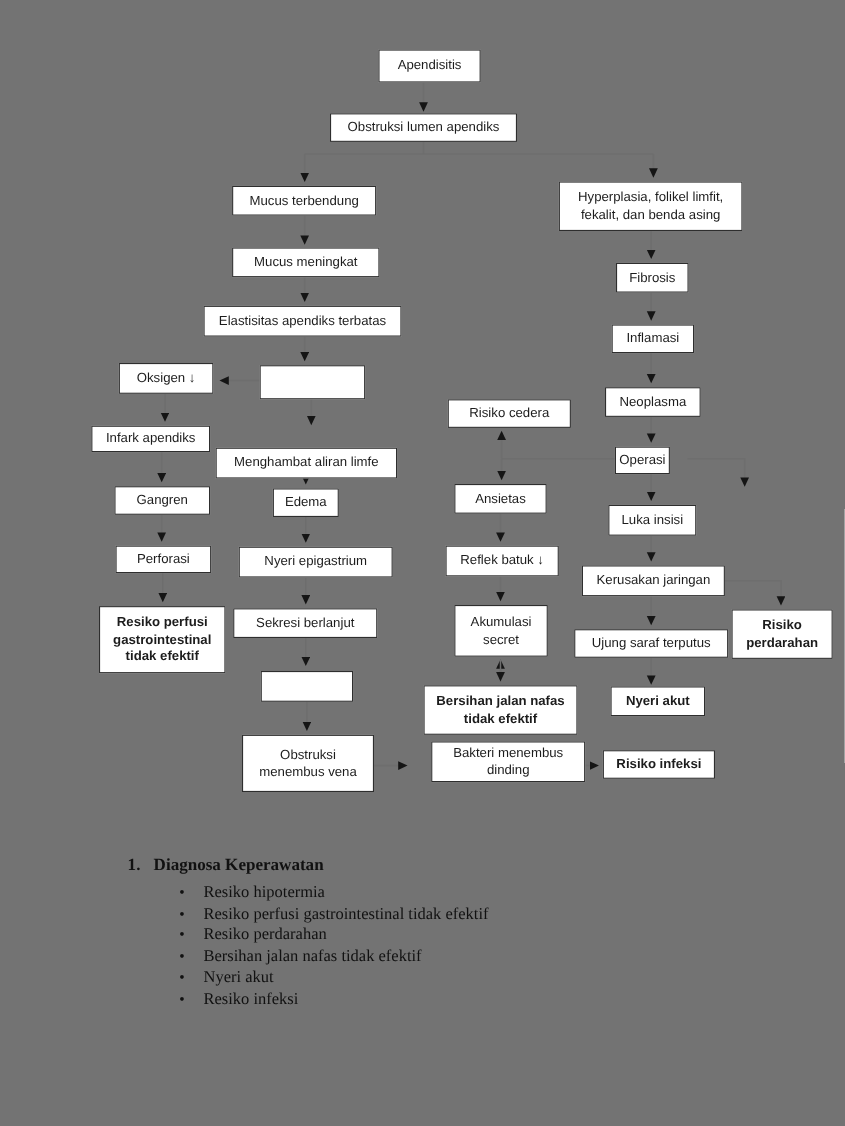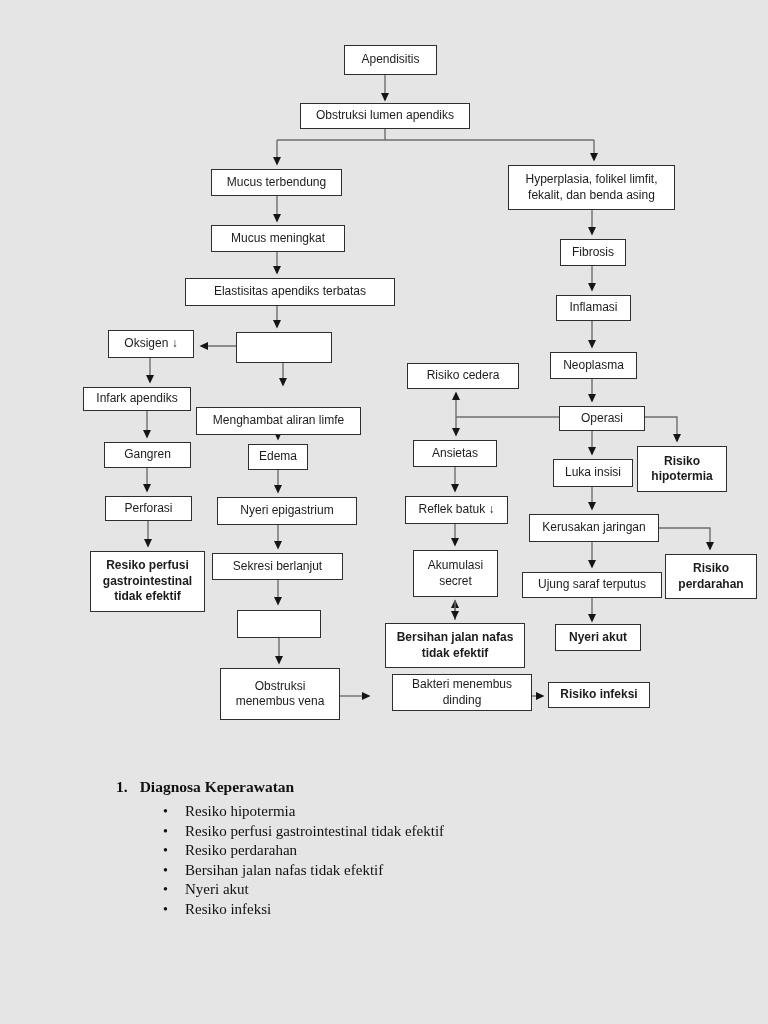--- a/index.html
+++ b/index.html
@@ -1,16 +1,16 @@
 <!DOCTYPE html>
 <html><head>
 <meta charset="utf-8">
 <style>
   html,body{margin:0;padding:0;background:#ffffff;}
-  .page{position:relative;width:768px;height:1024px;background:#e5e5e5;overflow:hidden;
+  .page{position:relative;width:768px;height:1024px;background:#737373;overflow:hidden;
         font-family:"Liberation Sans",sans-serif;}
   .connectors{position:absolute;left:0;top:0;pointer-events:none;}
   .node{position:absolute;box-sizing:border-box;border:1.6px solid #2e2e2e;background:#ffffff;
         display:flex;align-items:center;justify-content:center;text-align:center;
         font-size:12px;line-height:1.28;color:#1c1c1c;padding:1px 4px;}
   .node.bold{font-weight:700;}
   .notes{position:absolute;left:116px;top:778px;width:480px;color:#111;
          font-family:"Liberation Serif",serif;}
   .notes-heading{display:flex;gap:12px;font-weight:700;font-size:15.5px;}
   .notes-list{margin-top:7px;}
@@ -72,35 +72,34 @@
       <path d="M455,620 V601" marker-end="url(#ah)"></path>
       <path d="M455,600 V618" marker-end="url(#ah)"></path>
     </g>
   </svg>
 
   <div class="node" style="left:344px;top:45px;width:93px;height:30px">Apendisitis</div>
   <div class="node" style="left:300px;top:103px;width:170px;height:26px">Obstruksi lumen apendiks</div>
   <div class="node" style="left:211px;top:169px;width:131px;height:27px">Mucus terbendung</div>
   <div class="node" style="left:508px;top:165px;width:167px;height:45px">Hyperplasia, folikel limfit, fekalit, dan benda asing</div>
   <div class="node" style="left:211px;top:225px;width:134px;height:27px">Mucus meningkat</div>
-  <div class="node" style="left:185px;top:278px;width:210px;height:28px">Elastisitas apendiks terbatas</div>
+  <div class="node" style="left:185px;top:278px;width:180px;height:28px">Elastisitas apendiks terbatas</div>
   <div class="node" style="left:560px;top:239px;width:66px;height:27px">Fibrosis</div>
   <div class="node" style="left:556px;top:295px;width:75px;height:26px">Inflamasi</div>
   <div class="node" style="left:236px;top:332px;width:96px;height:31px"></div>
   <div class="node" style="left:108px;top:330px;width:86px;height:28px">Oksigen  ↓</div>
   <div class="node" style="left:550px;top:352px;width:87px;height:27px">Neoplasma</div>
   <div class="node" style="left:83px;top:387px;width:108px;height:24px">Infark apendiks</div>
   <div class="node" style="left:196px;top:407px;width:165px;height:28px">Menghambat aliran limfe</div>
   <div class="node" style="left:407px;top:363px;width:112px;height:26px">Risiko cedera</div>
-  <div class="node" style="left:559px;top:406px;width:86px;height:25px">Operasi</div>
+  <div class="node" style="left:559px;top:406px;width:50px;height:25px">Operasi</div>
   <div class="node" style="left:104px;top:442px;width:87px;height:26px">Gangren</div>
   <div class="node" style="left:248px;top:444px;width:60px;height:26px">Edema</div>
   <div class="node" style="left:413px;top:440px;width:84px;height:27px">Ansietas</div>
   <div class="node" style="left:553px;top:459px;width:80px;height:28px">Luka insisi</div>
-  <div class="node bold" style="left:637px;top:446px;width:90px;height:46px">Risiko hipotermia</div>
   <div class="node" style="left:105px;top:496px;width:87px;height:25px">Perforasi</div>
   <div class="node" style="left:217px;top:497px;width:140px;height:28px">Nyeri epigastrium</div>
   <div class="node" style="left:405px;top:496px;width:103px;height:28px">Reflek batuk ↓</div>
   <div class="node" style="left:529px;top:514px;width:130px;height:28px">Kerusakan jaringan</div>
   <div class="node bold" style="left:90px;top:551px;width:115px;height:61px">Resiko perfusi gastrointestinal tidak efektif</div>
   <div class="node" style="left:212px;top:553px;width:131px;height:27px">Sekresi berlanjut</div>
   <div class="node" style="left:413px;top:550px;width:85px;height:47px">Akumulasi secret</div>
   <div class="node bold" style="left:665px;top:554px;width:92px;height:45px">Risiko perdarahan</div>
   <div class="node" style="left:522px;top:572px;width:140px;height:26px">Ujung saraf terputus</div>
   <div class="node" style="left:237px;top:610px;width:84px;height:28px"></div>

